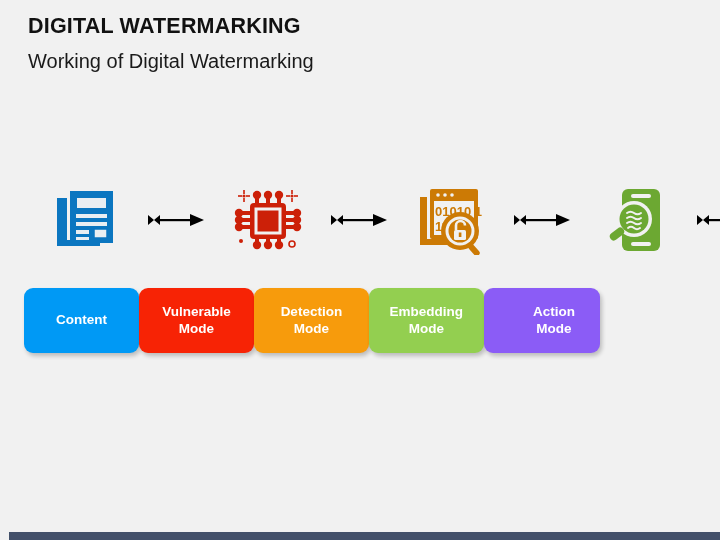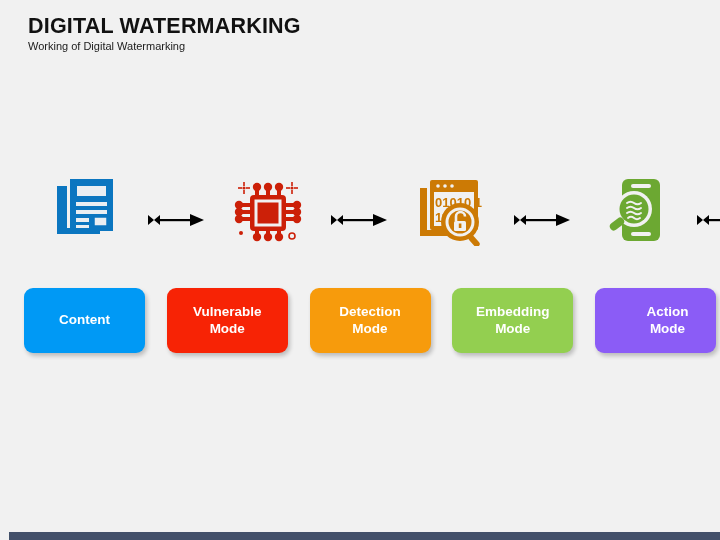--- a/index.html
+++ b/index.html
@@ -31,22 +31,22 @@
   }
   #page-title {
     font-size: 21.5px;
     font-weight: bold;
     color: #111111;
     letter-spacing: 0.2px;
     line-height: 1.15;
     white-space: nowrap;
   }
   #page-subtitle {
-    margin-top: 1px;
-    font-size: 11px;
+    margin-top: 11px;
+    font-size: 20px;
     font-weight: normal;
     color: #1a1a1a;
     line-height: 1.15;
     white-space: nowrap;
   }
 
   
   #icon-row {
     position: absolute;
     left: 15px;
@@ -54,40 +54,40 @@
     width: 692px;
     height: 88px;
     display: flex;
     align-items: center;
     justify-content: space-between;
   }
   .icon-cell {
     width: 121px;
     height: 88px;
     display: flex;
-    align-items: flex-start;
+    align-items: center;
     justify-content: center;
     flex: 0 0 auto;
   }
   .arrow-cell {
     flex: 0 0 auto;
     width: 62px;
     height: 30px;
     display: flex;
     align-items: center;
     justify-content: center;
   }
   .arrow-cell svg { display: block; }
 
   
   #label-row {
     position: absolute;
     left: 15px;
     top: 288px;
-    width: 692px;
+    width: 576px;
     height: 65px;
     display: flex;
     justify-content: space-between;
   }
   .label-box {
     width: 121px;
     height: 65px;
     border-radius: 9px;
     display: flex;
     align-items: center;

